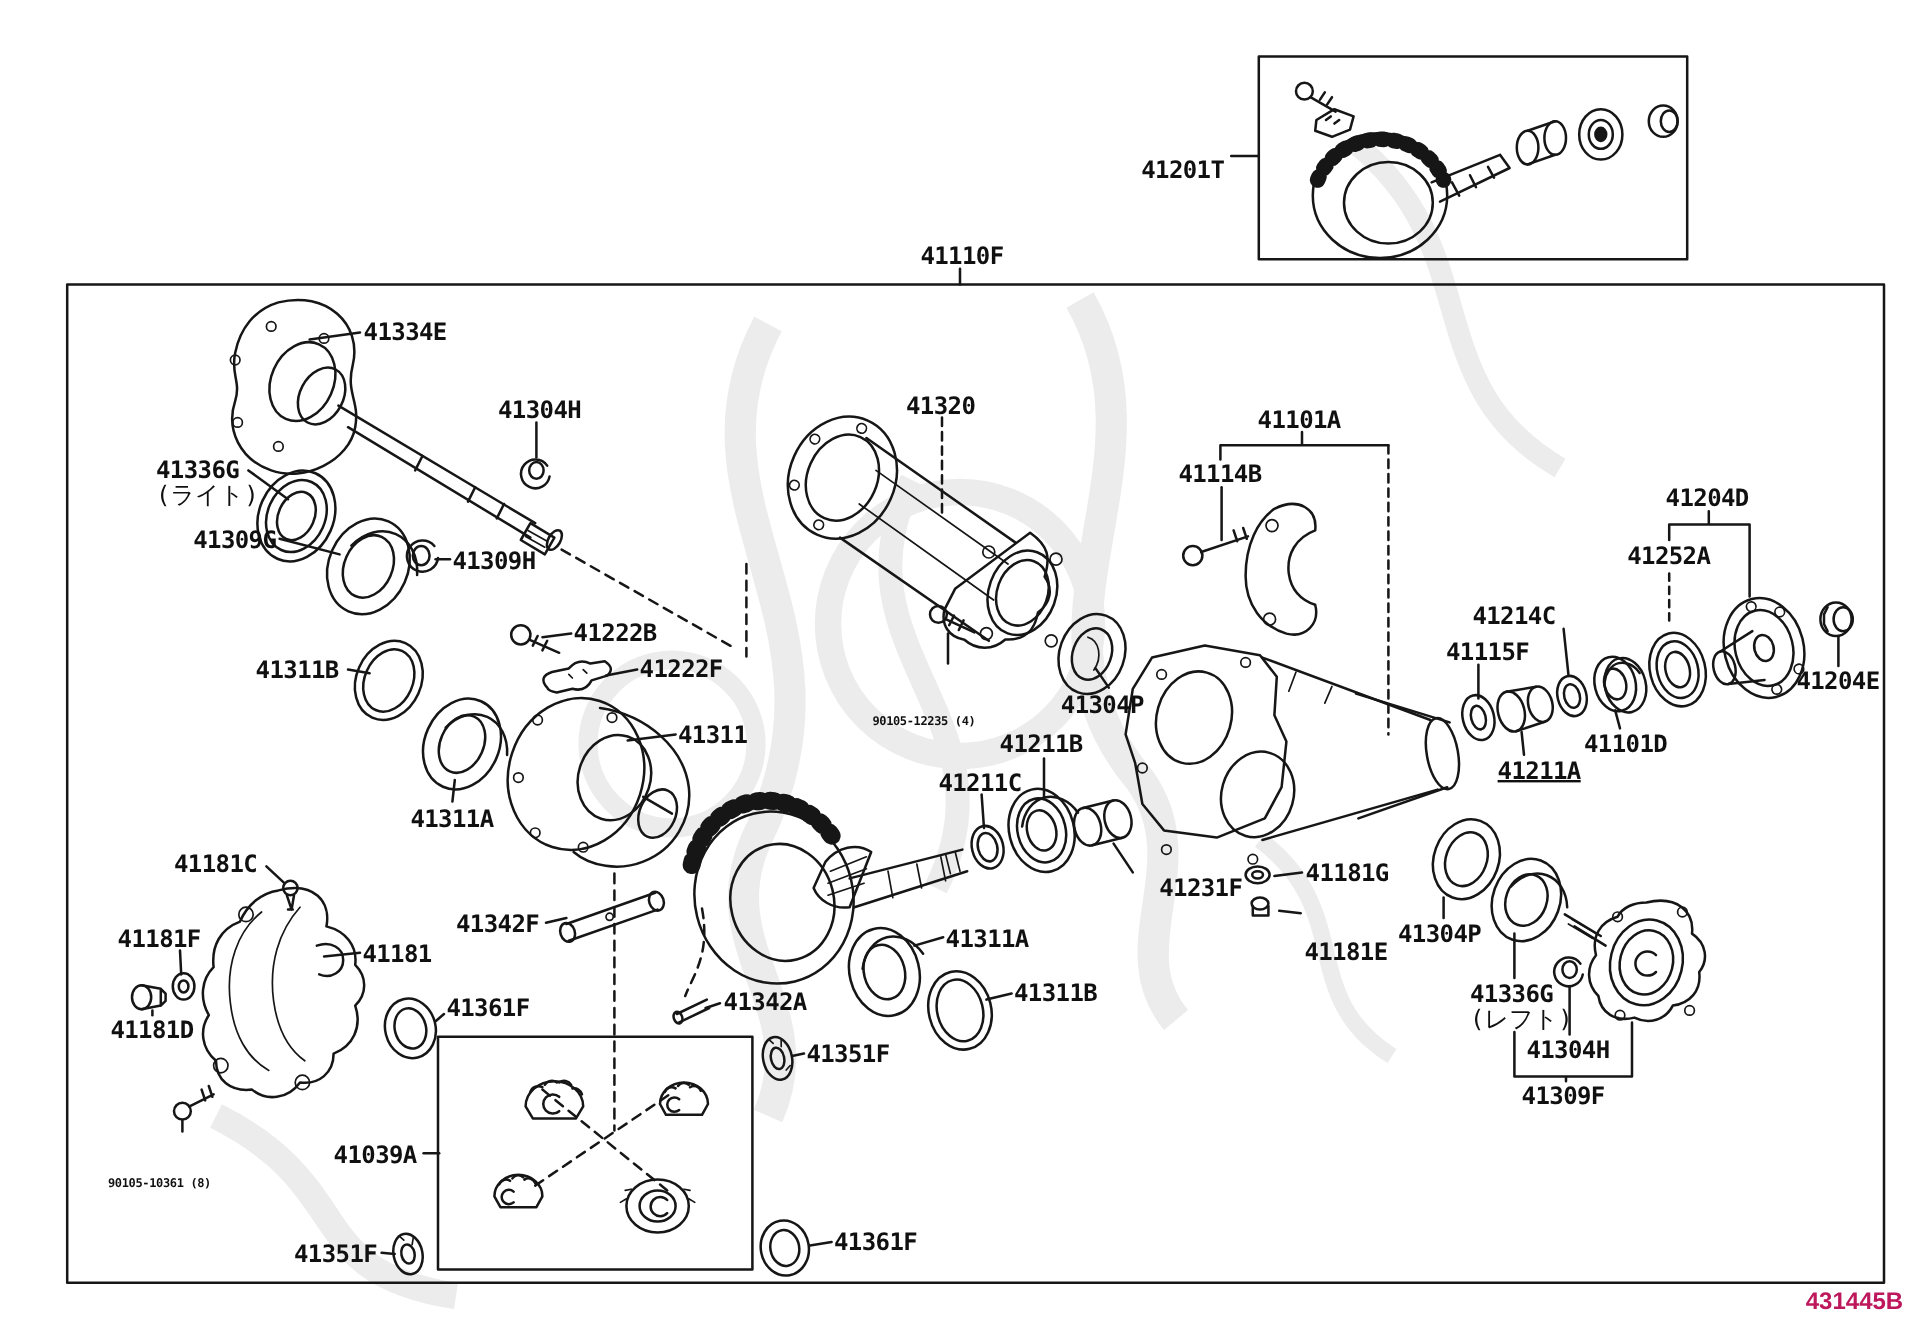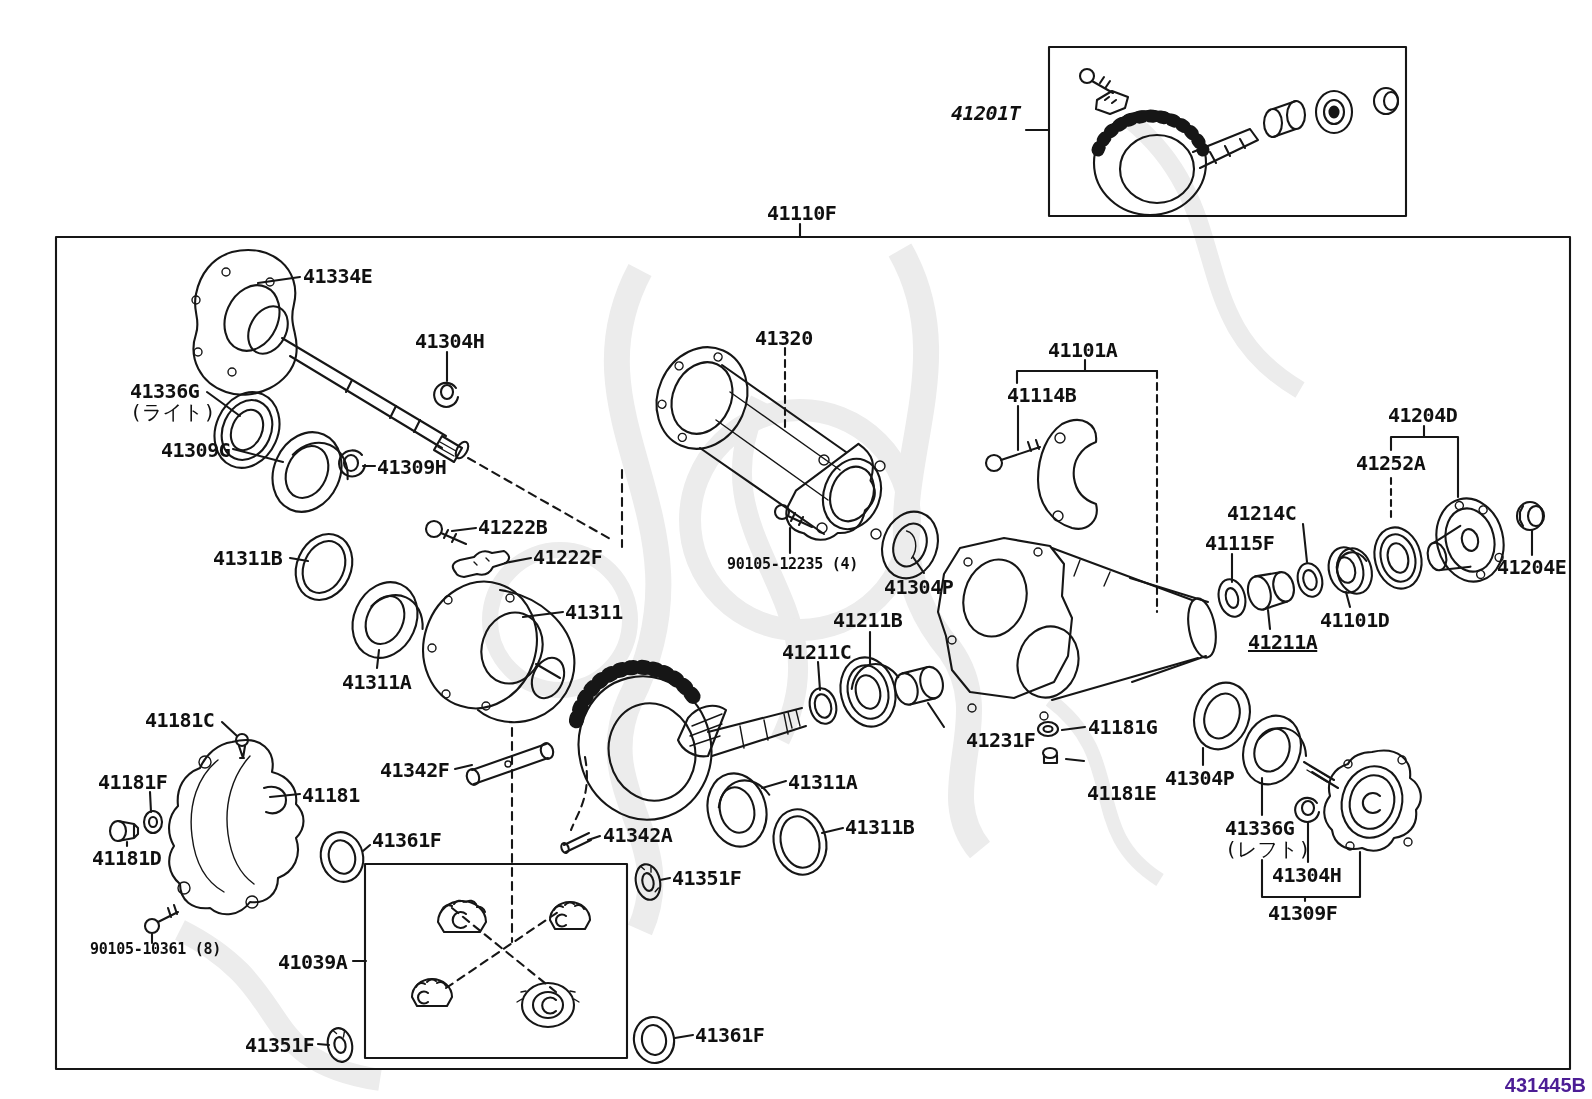--- a/index.html
+++ b/index.html
@@ -6,23 +6,23 @@
   #canvas{position:relative;width:1592px;height:1099px;background:#ffffff;overflow:hidden;
           font-family:"DejaVu Sans Mono",monospace;}
   svg{position:absolute;left:0;top:0;}
   .ink{stroke:#161616;fill:none;stroke-width:2.1;stroke-linecap:round;stroke-linejoin:round;}
   .thin{stroke-width:1.4;}
   .teeth{stroke:#161616;fill:none;}
   .wm{stroke:#ececec;fill:none;}
   #labels{position:absolute;left:0;top:0;width:100%;height:100%;}
   .plabel{position:absolute;font:700 20px/1.05 "DejaVu Sans Mono",monospace;color:#101010;
           letter-spacing:-0.5px;white-space:nowrap;}
-  .plabel.sm{font-size:15px;letter-spacing:-0.3px;}
+  .plabel.sm{font-size:10px;letter-spacing:-0.3px;margin-top:40px;}
   .plabel .sub{display:block;font-size:20px;font-weight:400;letter-spacing:0;}
-  #corner{position:absolute;font:700 20px "Liberation Sans",sans-serif;color:#4c1d95;
+  #corner{position:absolute;font:700 20px "Liberation Sans",sans-serif;color:#be185d;
           right:6px;bottom:2px;}
 </style>
 </head>
 <body>
 
 <div id="canvas">
 
 <svg width="1592" height="1099" viewBox="0 0 1592 1099">
 
   <g>
@@ -478,36 +478,36 @@
   <g class="ink">
     <ellipse cx="1530" cy="516" rx="13" ry="14"></ellipse>
     <ellipse cx="1536" cy="516" rx="8" ry="10"></ellipse>
     <path d="M1523,506 l-3,6 v8 l3,6"></path>
   </g>
 
 </svg>
 
 <div id="labels">
       <div class="plabel" style="left: 767px; top: 203px;">41110F</div>
-      <div class="plabel" style="left: 951px; top: 103px; font-style: italic;">41201T</div>
+      <div class="plabel" style="left: 951px; top: 131px;">41201T</div>
       <div class="plabel" style="left: 303px; top: 266px;">41334E</div>
       <div class="plabel" style="left: 415px; top: 331px;">41304H</div>
       <div class="plabel" style="left: 130px; top: 381px;">41336G<span class="sub">(ライト)</span></div>
       <div class="plabel" style="left: 161px; top: 440px;">41309G</div>
       <div class="plabel" style="left: 377px; top: 457px;">41309H</div>
       <div class="plabel" style="left: 478px; top: 517px;">41222B</div>
       <div class="plabel" style="left: 213px; top: 548px;">41311B</div>
       <div class="plabel" style="left: 533px; top: 547px; text-align: center;">41222F</div>
       <div class="plabel" style="left: 565px; top: 602px;">41311</div>
       <div class="plabel" style="left: 342px; top: 672px;">41311A</div>
       <div class="plabel" style="left: 755px; top: 328px;">41320</div>
       <div class="plabel sm" style="left: 727px; top: 557px;">90105-12235 (4)</div>
       <div class="plabel" style="left: 884px; top: 577px;">41304P</div>
       <div class="plabel" style="left: 1048px; top: 340px;">41101A</div>
-      <div class="plabel" style="left: 982px; top: 385px; margin-left: 25px;">41114B</div>
+      <div class="plabel" style="left: 982px; top: 385px;">41114B</div>
       <div class="plabel" style="left: 1388px; top: 405px;">41204D</div>
       <div class="plabel" style="left: 1356px; top: 453px;">41252A</div>
       <div class="plabel" style="left: 1227px; top: 503px;">41214C</div>
       <div class="plabel" style="left: 1205px; top: 533px;">41115F</div>
       <div class="plabel" style="left: 1497px; top: 557px;">41204E</div>
       <div class="plabel" style="left: 1320px; top: 610px;">41101D</div>
       <div class="plabel" style="left: 1248px; top: 632px; text-decoration: underline;">41211A</div>
       <div class="plabel" style="left: 833px; top: 610px;">41211B</div>
       <div class="plabel" style="left: 782px; top: 642px;">41211C</div>
       <div class="plabel" style="left: 966px; top: 730px;">41231F</div>

